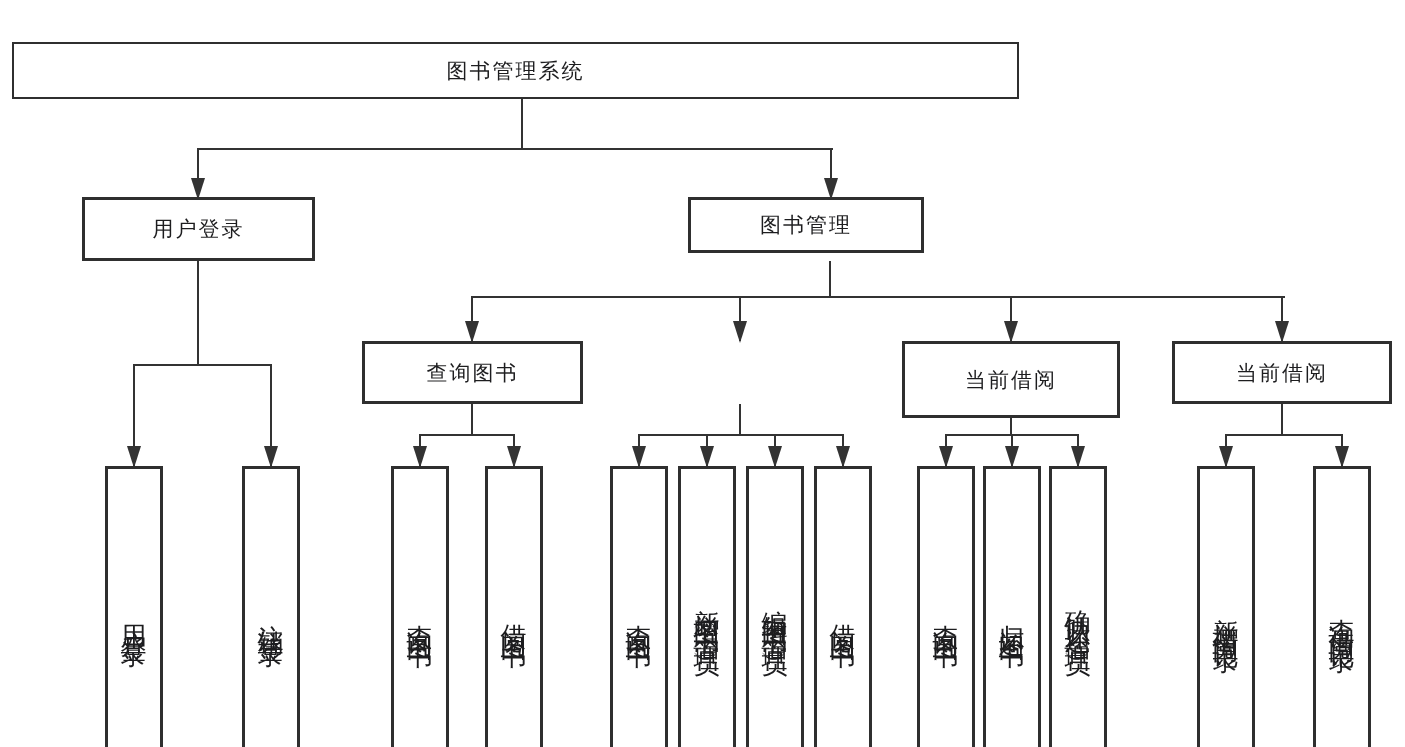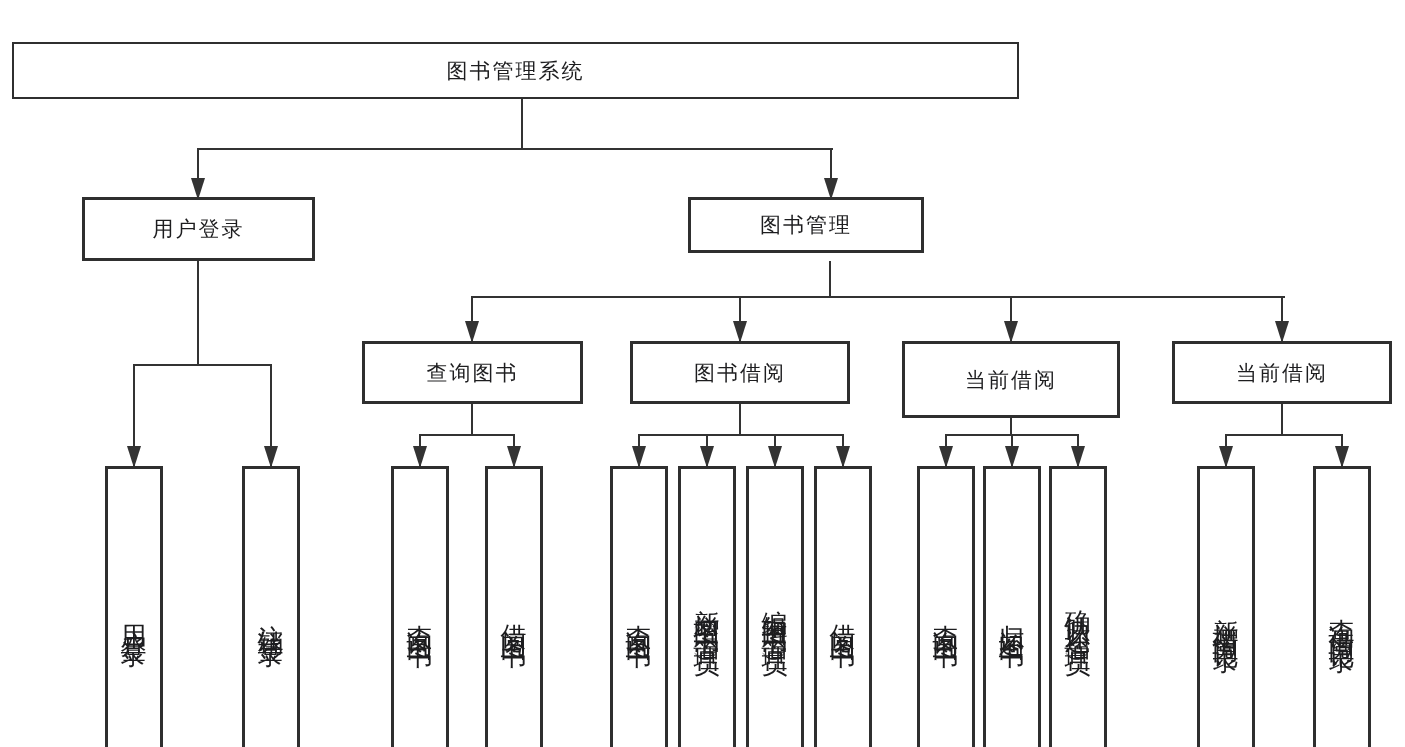--- a/index.html
+++ b/index.html
@@ -114,21 +114,20 @@
   <div class="vline" style="left:471px;  top:268px; height:44px;"></div>
   <div class="vline" style="left:739px;  top:268px; height:44px;"></div>
   <div class="vline" style="left:1010px; top:268px; height:44px;"></div>
   <div class="vline" style="left:1281px; top:268px; height:44px;"></div>
   <div class="arrow" style="left:465px;  top:292px;"></div>
   <div class="arrow" style="left:733px;  top:292px;"></div>
   <div class="arrow" style="left:1004px; top:292px;"></div>
   <div class="arrow" style="left:1275px; top:292px;"></div>
 
   <div class="node" style="left:362px; top:312px; width:221px; height:63px;">查询图书</div>
-  <div class="node" style="left:630px; top:312px; width:220px; height:63px;">图书借阅</div>
   <div class="node" style="left:902px; top:312px; width:218px; height:77px;">当前借阅</div>
   <div class="node" style="left:1172px; top:312px; width:220px; height:63px;">当前借阅</div>
 
   <div class="vline" style="left:471px; top:375px; height:31px;"></div>
   <div class="hline" style="left:419px; top:405px; width:96px;"></div>
   <div class="vline" style="left:419px; top:406px; height:31px;"></div>
   <div class="vline" style="left:513px; top:406px; height:31px;"></div>
   <div class="arrow" style="left:413px; top:417px;"></div>
   <div class="arrow" style="left:507px; top:417px;"></div>
 

